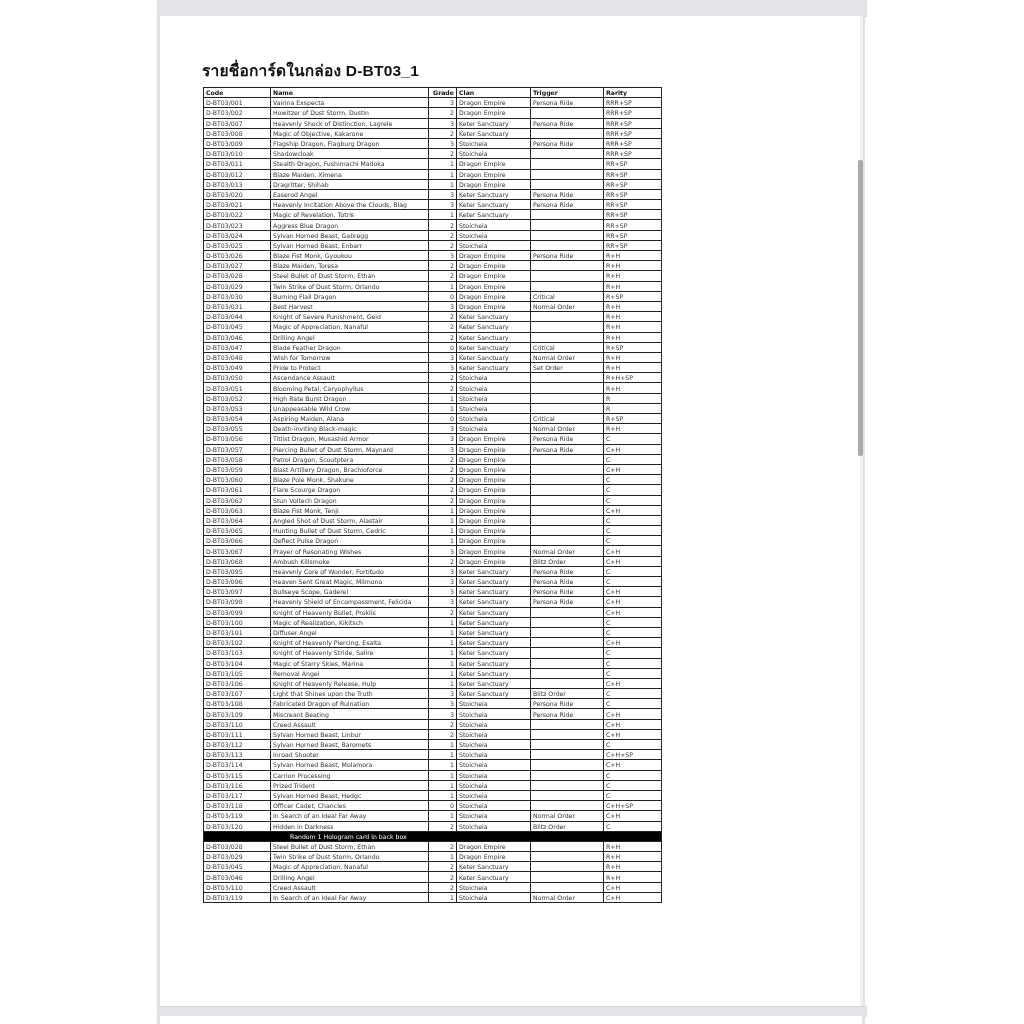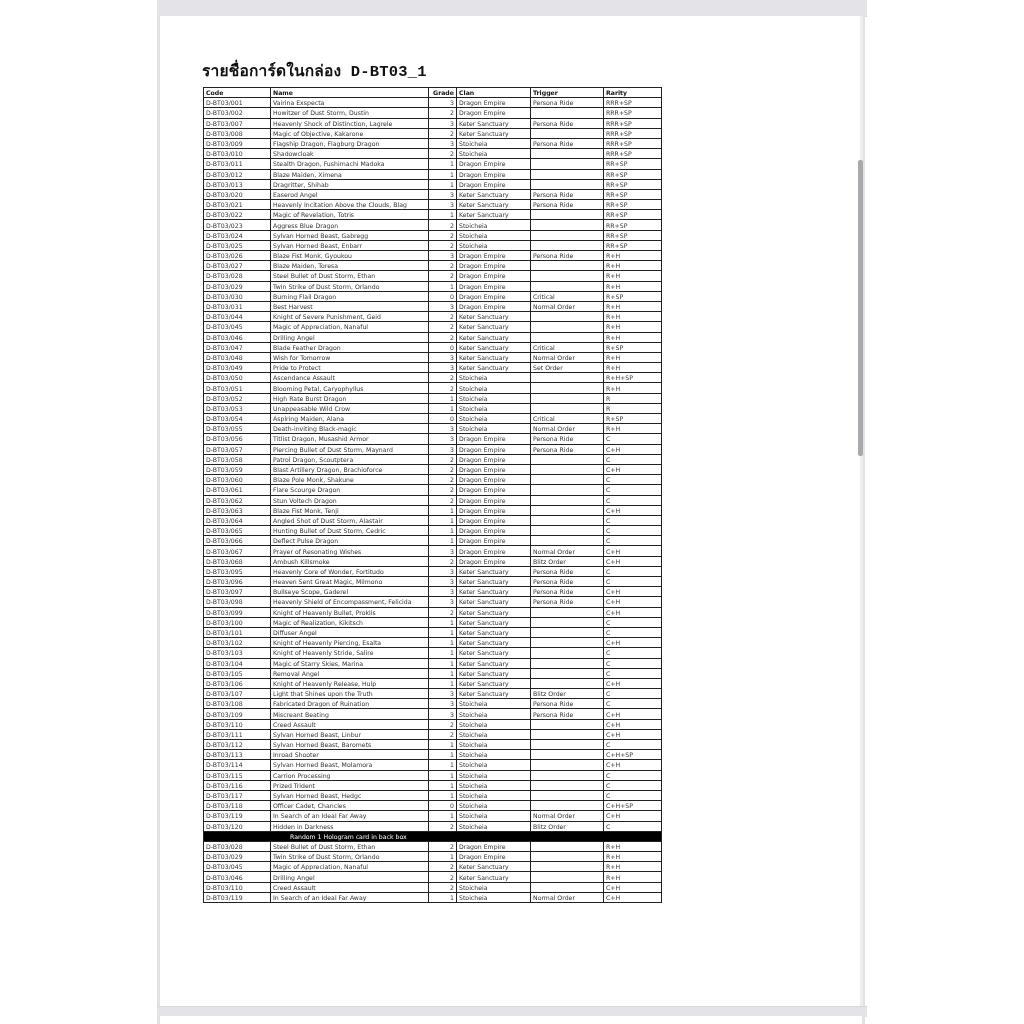--- a/index.html
+++ b/index.html
@@ -27,21 +27,21 @@
   }
   .scroll-track {
     position: absolute; left: 860px; top: 16px; width: 3px; height: 990px; background: #eeeeef;
   }
   .scroll-thumb {
     position: absolute; left: 858px; top: 160px; width: 5px; height: 296px; background: #a9a9ab; border-radius: 2px;
   }
   .doc-title {
     position: absolute; left: 202px; top: 58px;
     font-size: 15.5px; font-weight: bold; color: #111111; letter-spacing: 0.2px;
-    font-family: Liberation Mono, monospace;
+    font-family: Liberation Sans, sans-serif;
   }
   table.cards {
     position: absolute; left: 203px; top: 87px; width: 458px;
     border-collapse: collapse; table-layout: fixed;
     font-family: "DejaVu Sans", sans-serif; font-size: 6.2px; color: #333333;
   }
   table.cards td, table.cards th {
     border: 1px solid #222222; height: 9.2px; padding: 0 2px; line-height: 9px;
     white-space: nowrap; overflow: hidden; text-overflow: clip; vertical-align: middle;
   }

